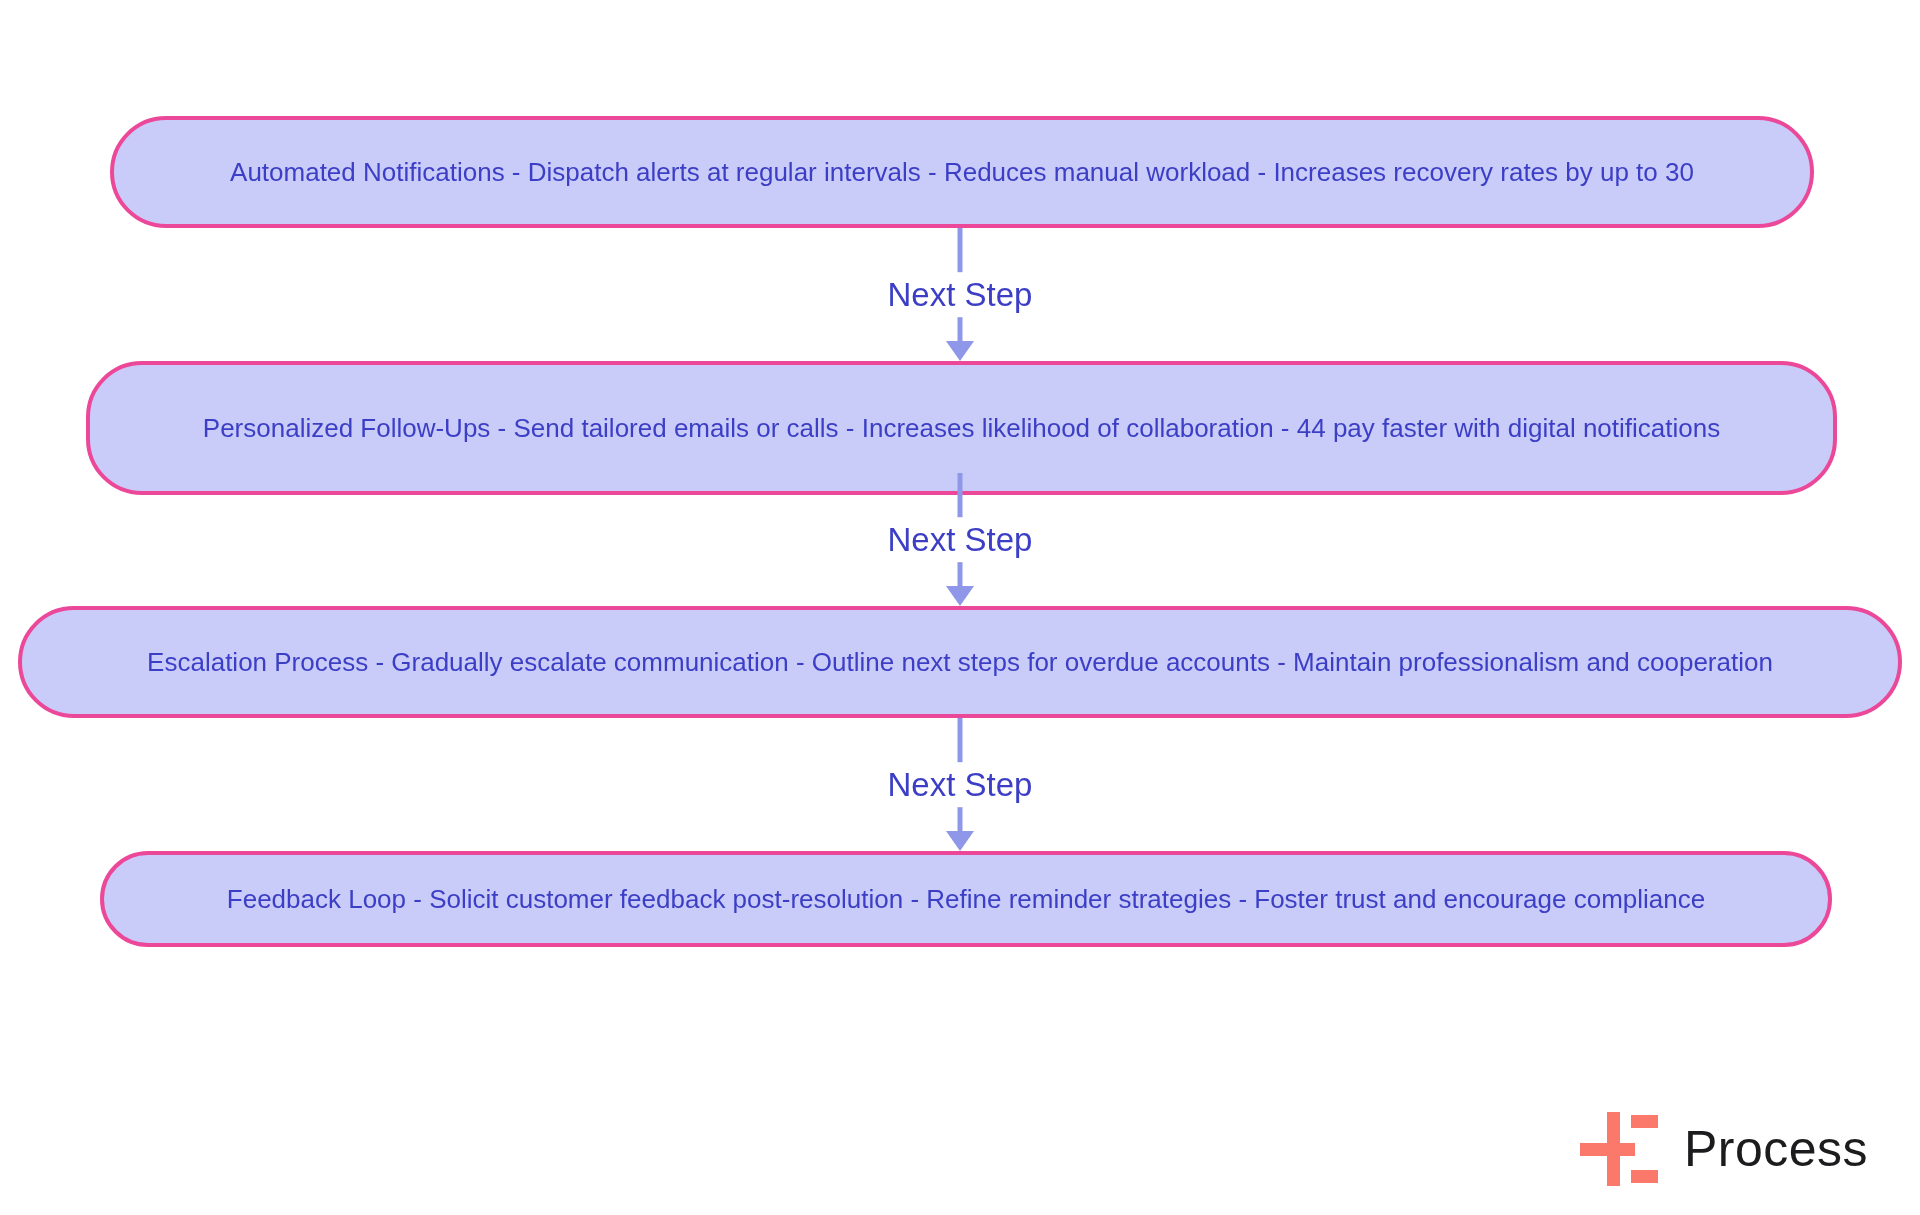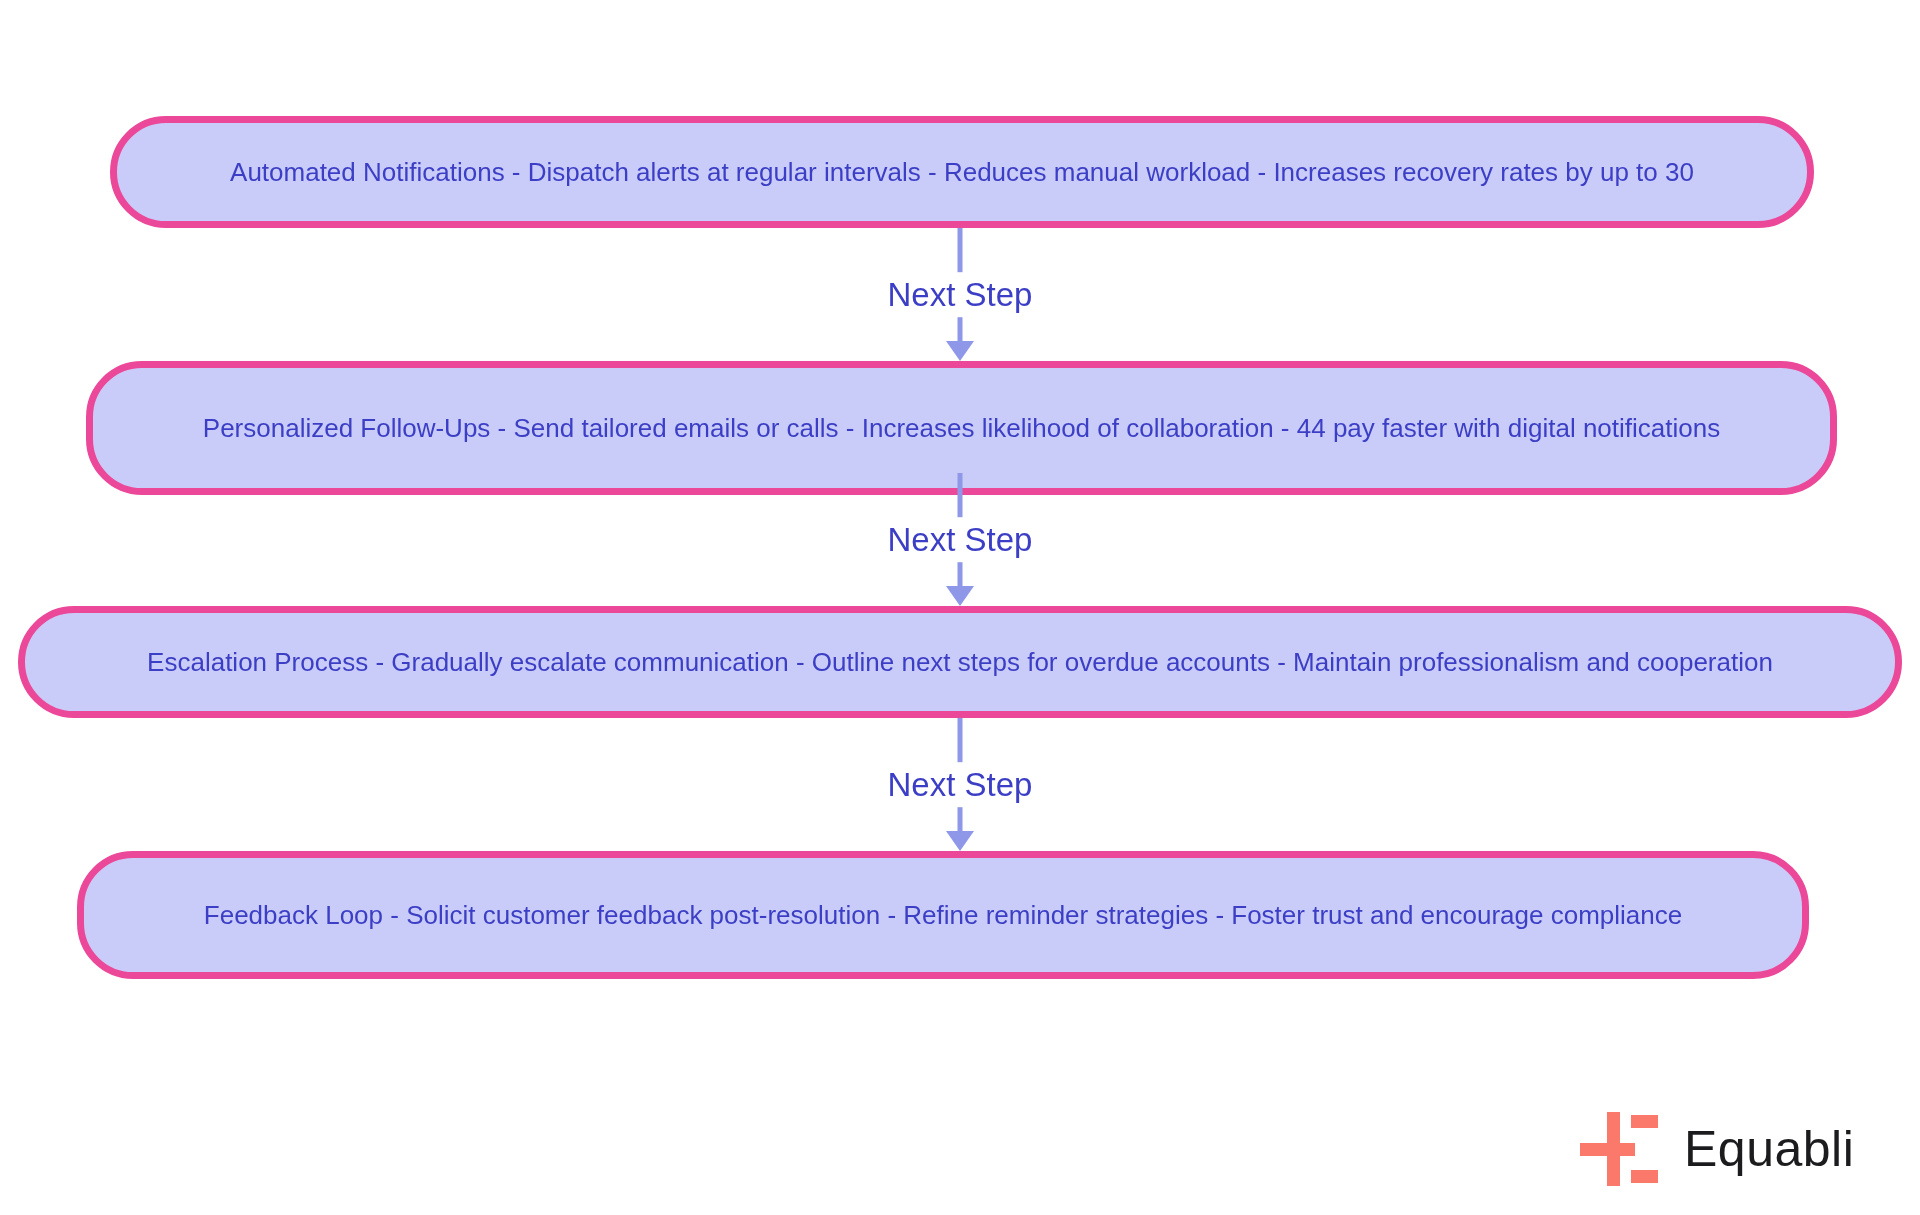--- a/index.html
+++ b/index.html
@@ -7,34 +7,34 @@
     position: relative;
     width: 1920px;
     height: 1215px;
     background: #ffffff;
     font-family: "Liberation Sans", sans-serif;
     overflow: hidden;
   }
   .node {
     position: absolute;
     background: #c9ccf8;
-    border: 7px solid #ec4899;
+    border: 4px solid #ec4899;
     border-radius: 56px;
     display: flex;
     align-items: center;
     justify-content: center;
     color: #3c3fc5;
     font-size: 26px;
     white-space: nowrap;
     box-sizing: border-box;
   }
   .node-1 { left: 110px; top: 116px; width: 1704px; height: 112px; }
   .node-2 { left:  86px; top: 361px; width: 1751px; height: 134px; }
   .node-3 { left:  18px; top: 606px; width: 1884px; height: 112px; }
-  .node-4 { left:  77px; top: 851px; width: 1732px; height: 128px; }
+  .node-4 { left:  100px; top: 851px; width: 1732px; height: 96px; }
 
   .arrow { position: absolute; left: 0; width: 1920px; }
   .arrow-1 { top: 228px; height: 133px; }
   .arrow-2 { top: 473px; height: 133px; }
   .arrow-3 { top: 718px; height: 133px; }
   .arrow-line {
     position: absolute;
     left: 50%;
     transform: translateX(-50%);
     top: 0;
@@ -125,16 +125,16 @@
     <span>Feedback Loop - Solicit customer feedback post-resolution - Refine reminder strategies - Foster trust and encourage compliance</span>
   </div>
 
   <div class="logo">
     <div class="logo-icon">
       <div class="bar vbar"></div>
       <div class="bar hbar"></div>
       <div class="bar tbar"></div>
       <div class="bar bbar"></div>
     </div>
-    <div class="logo-text">Equabli</div>
+    <div class="logo-text">Process</div>
   </div>
 
 </div>
 
 </body></html>

